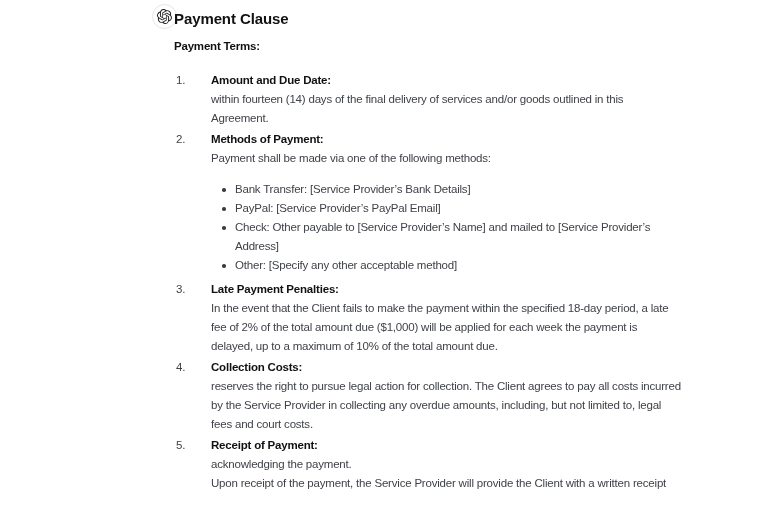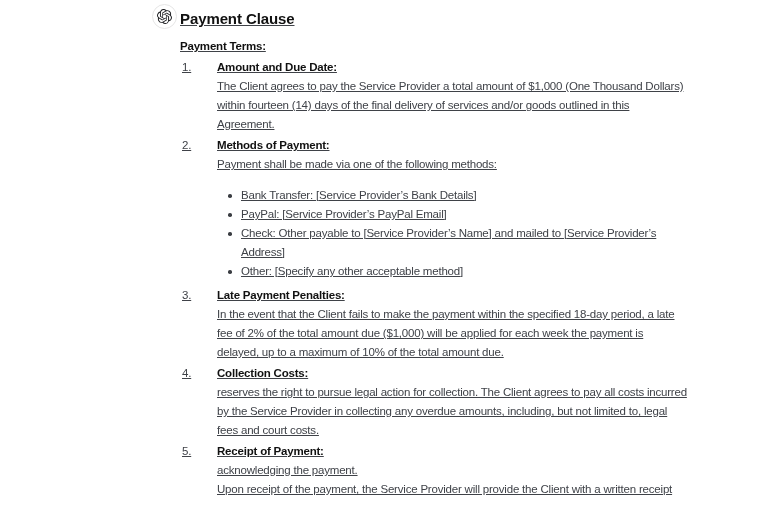--- a/index.html
+++ b/index.html
@@ -14,32 +14,32 @@
   .avatar {
     position: absolute; left: 152px; top: 4px;
     width: 25px; height: 25px; box-sizing: border-box;
     border: 1px solid #e6e6e6; border-radius: 50%;
     background: #fff;
     display: flex; align-items: center; justify-content: center;
   }
   .avatar svg { width: 15px; height: 15px; display: block; }
 
   .content {
-    position: absolute; left: 180px; top: 8px; width: 560px;
+    position: absolute; left: 174px; top: 8px; width: 560px;
     color: #3f4248;
-    font-size: 11.5px; line-height: 19px; letter-spacing: -0.2px; text-decoration: underline;
+    font-size: 11.5px; line-height: 19px; letter-spacing: -0.2px;
   }
   .page-title {
     margin: 0 0 8px 0;
     font-size: 15px; line-height: 21px; font-weight: 700;
     color: #111111; letter-spacing: -0.1px;
     white-space: nowrap;
   }
   .intro {
-    margin: 0 0 2px 0;
+    margin: 0 0 15px 0;
     font-weight: 700; color: #111111;
     white-space: nowrap;
   }
   ol.terms { list-style: none; margin: 0; padding: 0 0 0 2px; }
   ol.terms > li { display: flex; margin: 0 0 2px 0; }
   .num { flex: none; width: 16px; color: #3f4248; }
   .term-body { flex: 1 1 auto; min-width: 0; margin-left: 19px; }
   .term-title { font-weight: 700; color: #111111; white-space: nowrap; }
   .ln { white-space: nowrap; }
 
@@ -68,21 +68,20 @@
   <div class="content">
     <h1 class="page-title">Payment Clause</h1>
     <p class="intro">Payment Terms:</p>
 
     <ol class="terms">
 
       <li>
         <span class="num">1.</span>
         <div class="term-body">
           <div class="term-title">Amount and Due Date:</div>
-          <div class="ln">The Client agrees to pay the Service Provider a total amount of $1,000 (One Thousand Dollars)</div>
           <div class="ln">within fourteen (14) days of the final delivery of services and/or goods outlined in this</div>
           <div class="ln">Agreement.</div>
         </div>
       </li>
 
       <li>
         <span class="num">2.</span>
         <div class="term-body">
           <div class="term-title">Methods of Payment:</div>
           <div class="ln">Payment shall be made via one of the following methods:</div>

